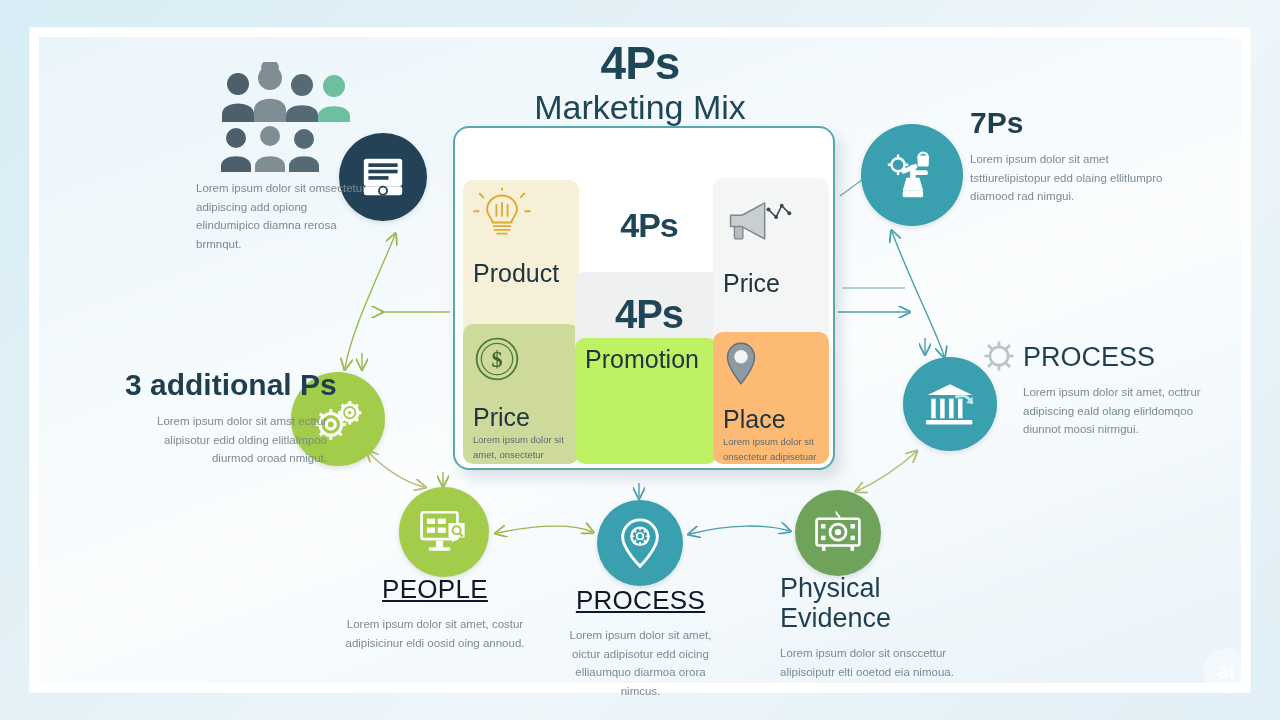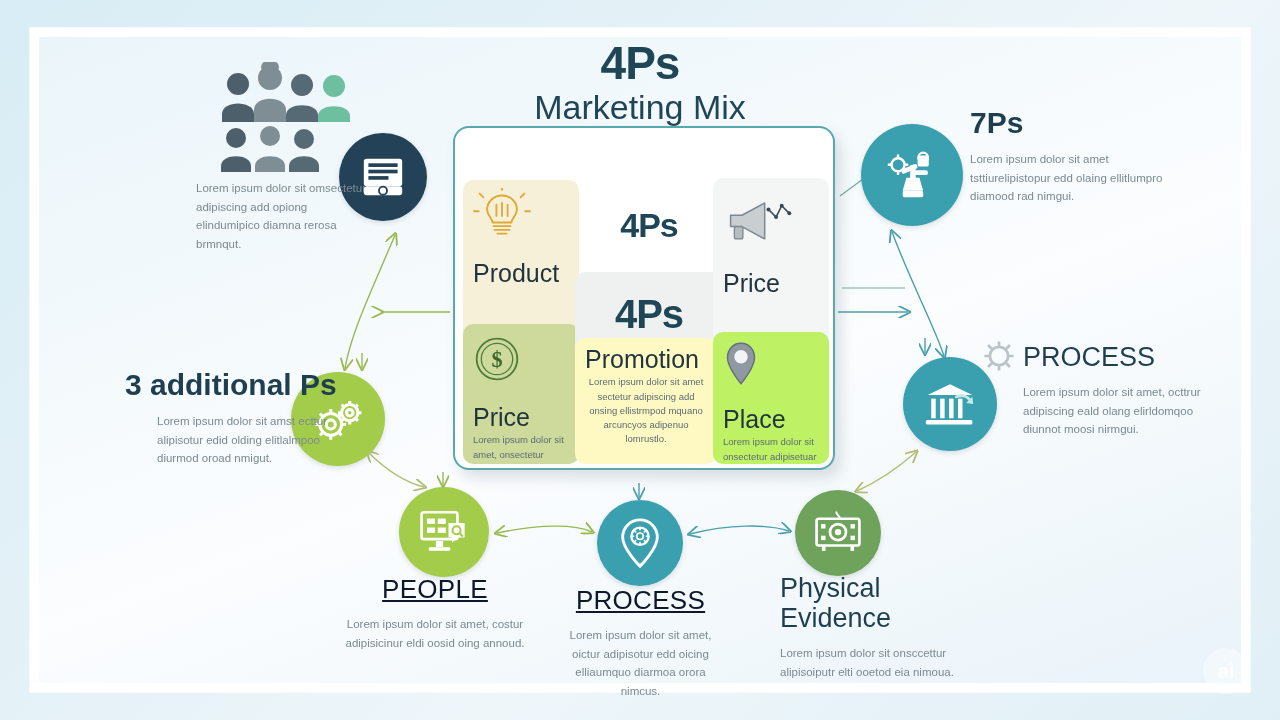--- a/index.html
+++ b/index.html
@@ -40,24 +40,24 @@
   .cell .ic { height:54px; display:flex; align-items:center; }
   .cell .ttl { font-size:25px; color:#22353f; line-height:1.05; margin-top:18px; }
   .cell .body { font-size:9.5px; color:#5c6b72; line-height:1.5; margin-top:3px; }
 
   
   #cell-product { left:0px;  top:0px;   width:116px; height:160px; background:#f7f0d8; }
   #cell-price-l  { left:0px;  top:144px; width:116px; height:140px; background:#cdda9c; }
   
   #cell-4ps-top { left:118px; top:-10px; width:136px; height:110px; background:#ffffff; display:flex; align-items:center; justify-content:center; }
   #cell-4ps-mid { left:112px; top:92px;  width:148px; height:84px;  background:#eff0f0; display:flex; align-items:center; justify-content:center; }
-  #cell-promo   { left:112px; top:158px; width:142px; height:126px; background:#fef9c3; }
+  #cell-promo   { left:112px; top:158px; width:142px; height:126px; background:#bef264; }
   
   #cell-price-r { left:250px; top:-2px;  width:116px; height:166px; background:#f4f5f5; }
-  #cell-place   { left:250px; top:152px; width:116px; height:132px; background:#bef264; }
+  #cell-place   { left:250px; top:152px; width:116px; height:132px; background:#fdba74; }
 
   .ps-text { font-size:40px; font-weight:bold; color:#1f4657; letter-spacing:-1px; }
   .ps-text.small { font-size:34px; }
 
   
   .circ {
     position:absolute; border-radius:50%;
     display:flex; align-items:center; justify-content:center;
     box-shadow:0 2px 5px rgba(60,80,90,.16);
   }
@@ -71,21 +71,21 @@
 
   
   .blk { position:absolute; }
   .blk .h-xl { font-size:30px; font-weight:bold; color:#1f3f50; line-height:1.1; }
   .blk .h-lg { font-size:27px; color:#1f3f50; line-height:1.12; }
   .blk .h-md { font-size:26px; color:#0f172a; line-height:1.12; letter-spacing:.3px;text-decoration:underline; }
   .blk .p    { font-size:11.5px; color:#7c8a91; line-height:1.62; margin-top:11px; }
 
   #blk-people-top { left:196px; top:168px; width:170px; }
   #blk-3ps   { left:125px; top:368px; width:215px; }
-  #blk-3ps .p { margin-left:32px; width:170px; }
+  #blk-3ps .p { margin-left:32px; width:170px;text-align:right; }
   #blk-7ps   { left:970px; top:106px; width:200px; }
   #blk-process-r { left:1023px; top:342px; width:180px; }
   #blk-people { left:345px; top:575px; width:180px; text-align:center; }
   #blk-bproc  { left:558px; top:586px; width:165px; text-align:center; }
   #blk-phys   { left:780px; top:573px; width:215px; }
 
   
   #arrows { position:absolute; left:0; top:0; width:1280px; height:720px; pointer-events:none; }
 
   
@@ -232,21 +232,20 @@
       <div class="cell" id="cell-4ps-top">
         <span class="ps-text small">4Ps</span>
       </div>
 
       <div class="cell" id="cell-4ps-mid">
         <span class="ps-text">4Ps</span>
       </div>
 
       <div class="cell" id="cell-promo">
         <div class="ttl" style="margin-top:0">Promotion</div>
-        <div class="body" style="text-align:center">Lorem ipsum dolor sit amet sectetur adipiscing add onsing ellistrmpod mquano arcuncyos adipenuo lomrustlo.</div>
       </div>
 
       <div class="cell" id="cell-price-r">
         <div class="ic" style="height:66px">
           <svg viewBox="0 0 76 52" width="72" height="52">
             <path d="M8,22 L8,34 L20,34 L44,47 L44,9 L20,22 Z" fill="#c9ced1" stroke="#7d8890" stroke-width="1.6" stroke-linejoin="round"></path>
             <rect x="12" y="34" width="9" height="13" rx="2" fill="#b6bcc0" stroke="#7d8890" stroke-width="1.4"></rect>
             <path d="M48,16 L56,24 L62,12 L70,20" fill="none" stroke="#3a4a54" stroke-width="1.7" stroke-linecap="round"></path>
             <circle cx="48" cy="16" r="2.1" fill="#3a4a54"></circle>
               <circle cx="56" cy="24" r="2.1" fill="#3a4a54"></circle>

